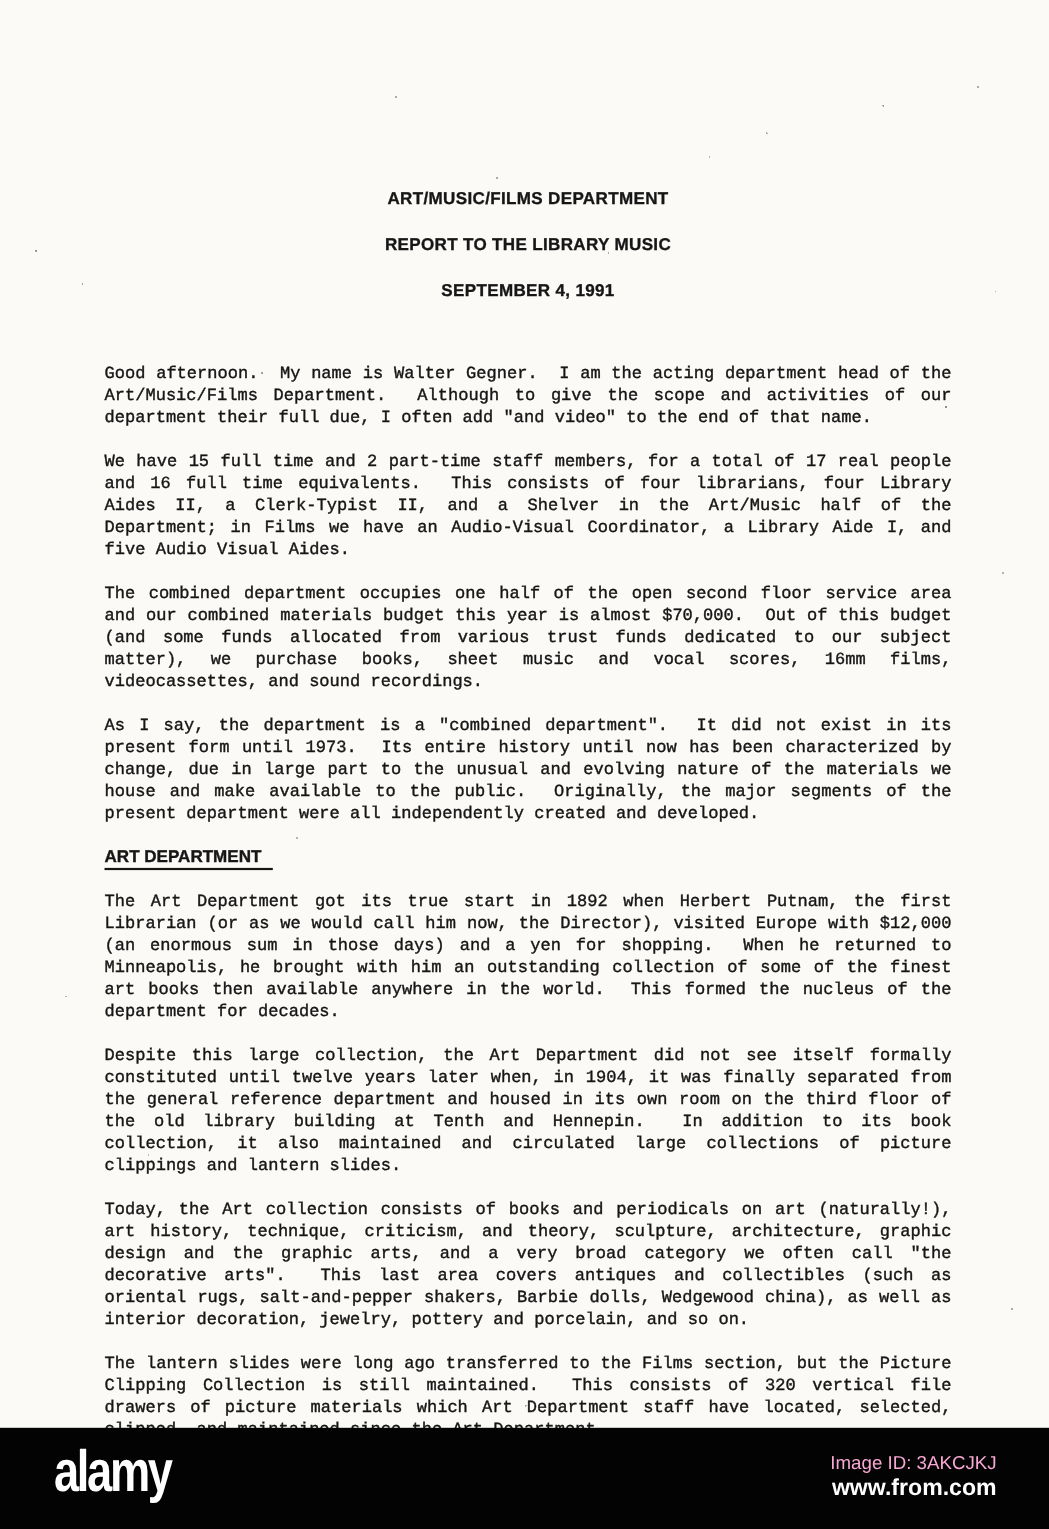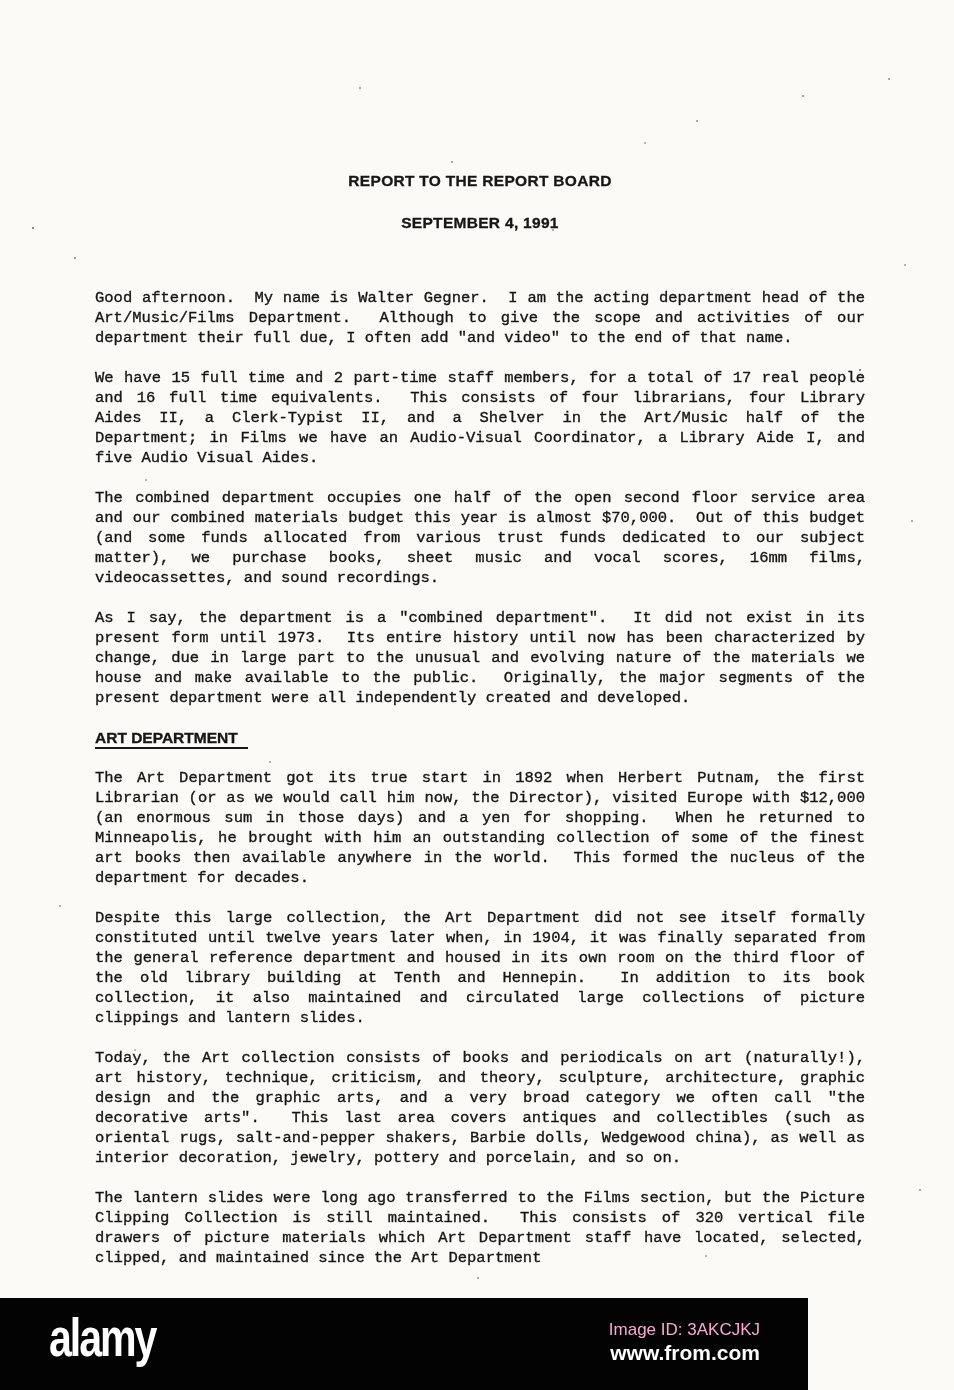--- a/index.html
+++ b/index.html
@@ -78,21 +78,21 @@
     border-bottom: 2px solid #161616;
     padding-right: 10px;
     padding-bottom: 1px;
     margin-top: 16px;
   }
 
   .wm-bar {
     position: absolute;
     left: 0;
     bottom: 0;
-    width: 808px;
+    width: 954px;
     height: 92px;
     background: #030303;
   }
   .alamy-logo {
     position: absolute;
     left: 49px;
     top: 12px;
     color: #ffffff;
     font-size: 49px;
     font-weight: bold;
@@ -119,21 +119,22 @@
     line-height: 26px;
     font-weight: bold;
   }
 </style>
 </head>
 <body>
 
 <div class="doc">
 
   <div class="doc-header">
-    <div class="title-line">REPORT TO THE REPORT BOARD</div>
+    <div class="title-line">ART/MUSIC/FILMS DEPARTMENT</div>
+    <div class="title-line">REPORT TO THE LIBRARY MUSIC</div>
     <div class="title-line">SEPTEMBER 4, 1991</div>
   </div>
 
   <div class="doc-body">
     <p>Good afternoon.  My name is Walter Gegner.  I am the acting department head of the Art/Music/Films Department.  Although to give the scope and activities of our department their full due, I often add "and video" to the end of that name.</p>
     <p>We have 15 full time and 2 part-time staff members, for a total of 17 real people and 16 full time equivalents.  This consists of four librarians, four Library Aides II, a Clerk-Typist II, and a Shelver in the Art/Music half of the Department; in Films we have an Audio-Visual Coordinator, a Library Aide I, and five Audio Visual Aides.</p>
     <p>The combined department occupies one half of the open second floor service area and our combined materials budget this year is almost $70,000.  Out of this budget (and some funds allocated from various trust funds dedicated to our subject matter), we purchase books, sheet music and vocal scores, 16mm films, videocassettes, and sound recordings.</p>
     <p>As I say, the department is a "combined department".  It did not exist in its present form until 1973.  Its entire history until now has been characterized by change, due in large part to the unusual and evolving nature of the materials we house and make available to the public.  Originally, the major segments of the present department were all independently created and developed.</p>
 
     <h2 class="section-heading">

